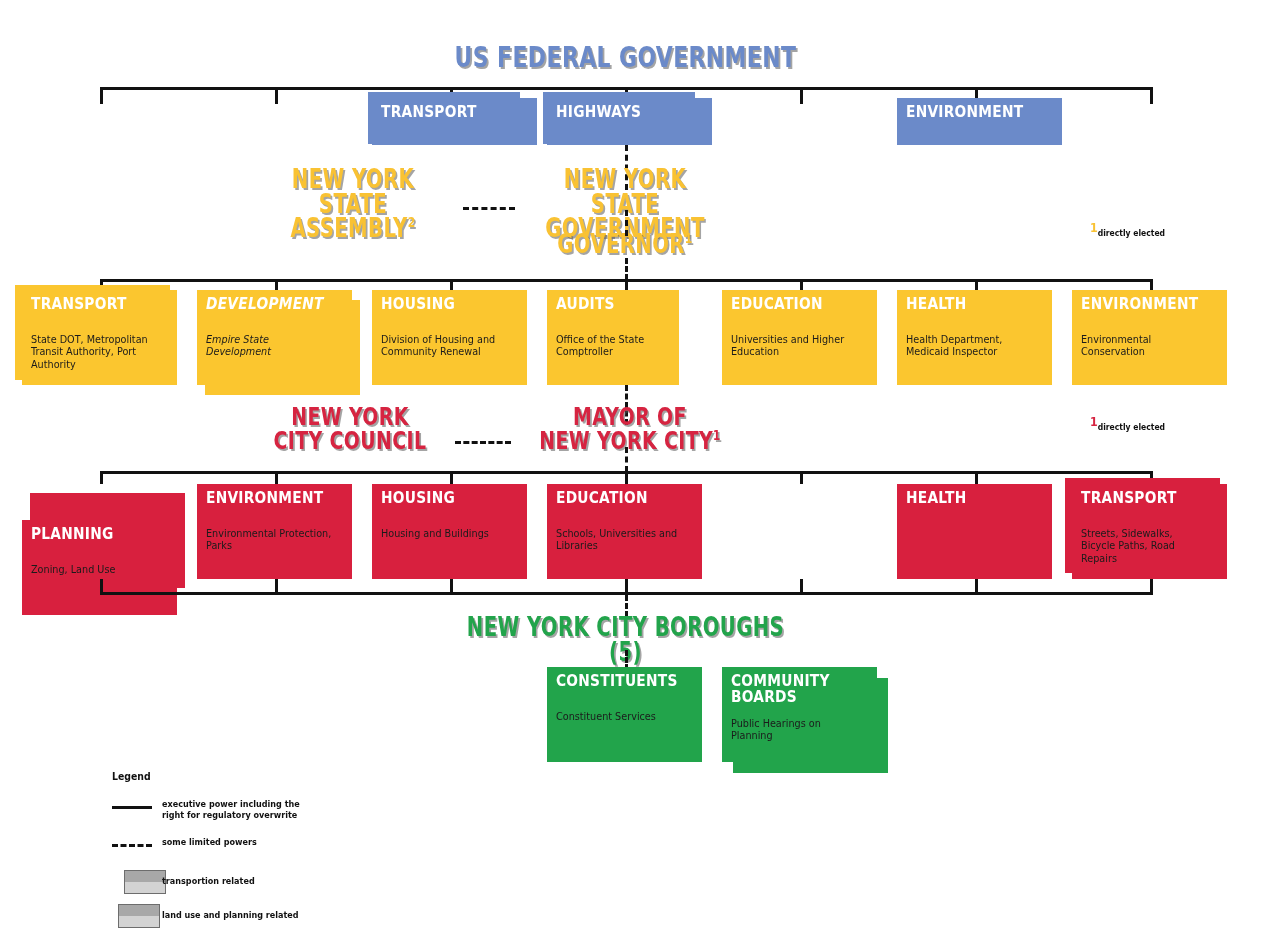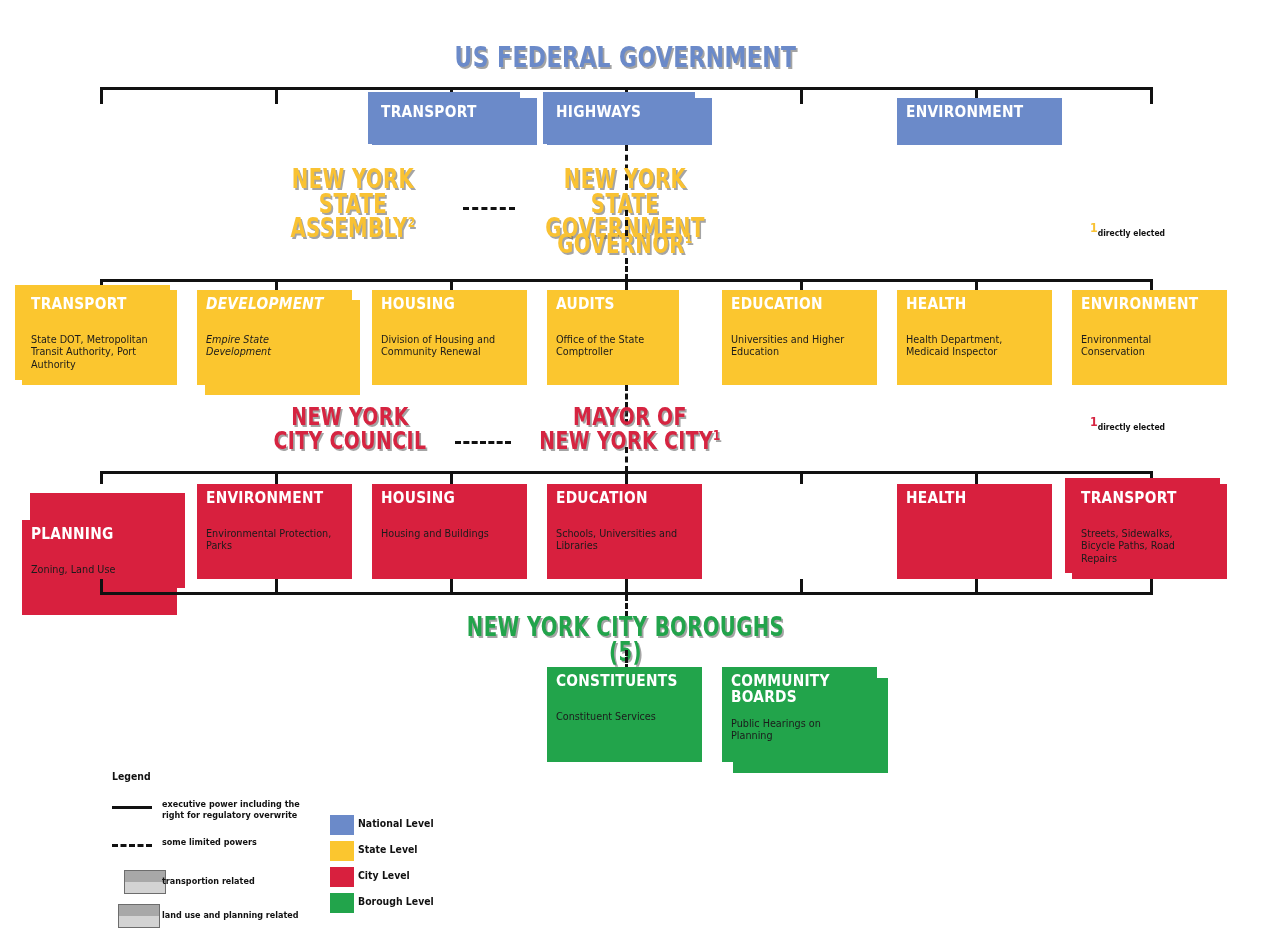--- a/index.html
+++ b/index.html
@@ -408,32 +408,14 @@
       <div class="lg-swatch-grey shadow-ul" style="left:12px; top:2px;"></div>
       <div class="lg-label" style="left:50px; top:8px; width:230px;">transportion related</div>
     </div>
 
     <div class="lg-row" style="left:0; top:132px; width:330px;">
       <div class="lg-swatch-grey shadow-lr" style="left:6px; top:2px;"></div>
       <div class="lg-label" style="left:50px; top:8px; width:250px;">land use and planning related</div>
     </div>
   </div>
 
-  <div id="legend-colors">
-    <div class="lgc-row" style="top:0;">
-      <div class="lgc-sw" style="background:#6B8AC9;"></div>
-      <div class="lgc-txt">National Level</div>
-    </div>
-    <div class="lgc-row" style="top:26px;">
-      <div class="lgc-sw" style="background:#FBC62F;"></div>
-      <div class="lgc-txt">State Level</div>
-    </div>
-    <div class="lgc-row" style="top:52px;">
-      <div class="lgc-sw" style="background:#D8203E;"></div>
-      <div class="lgc-txt">City Level</div>
-    </div>
-    <div class="lgc-row" style="top:78px;">
-      <div class="lgc-sw" style="background:#22A44B;"></div>
-      <div class="lgc-txt">Borough Level</div>
-    </div>
-  </div>
 
 </div>
 
 </body></html>

